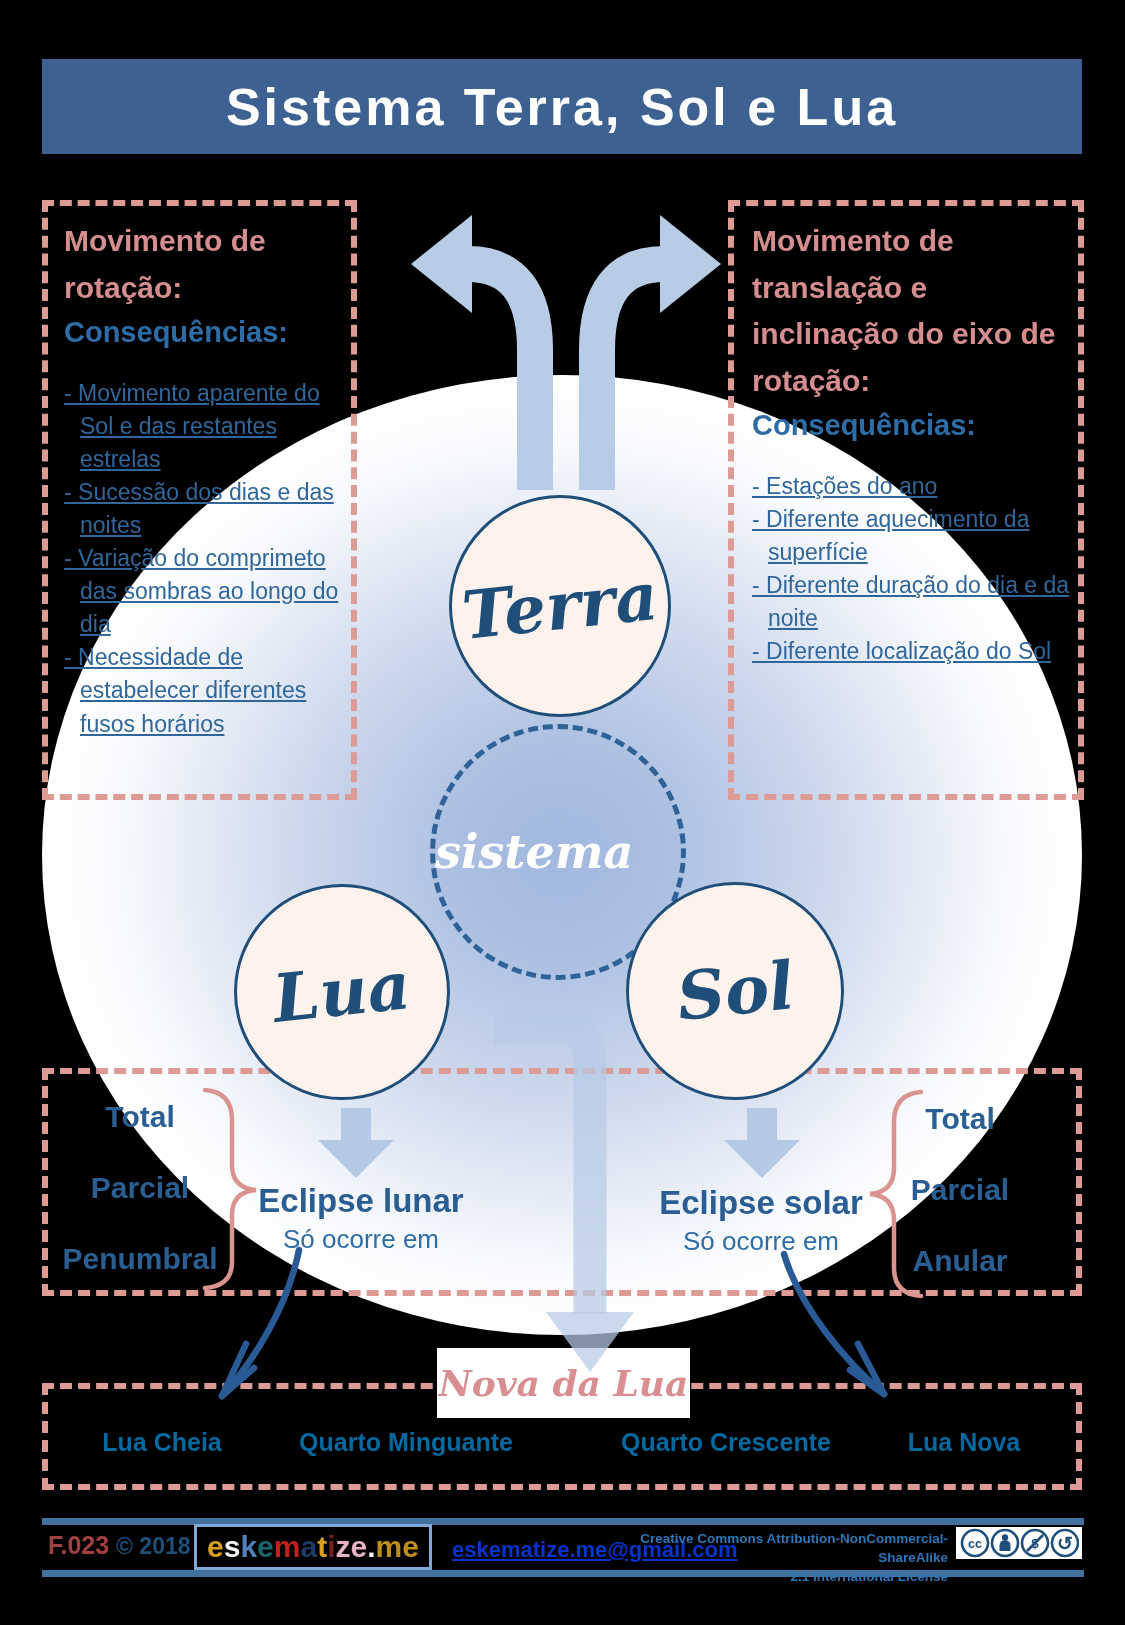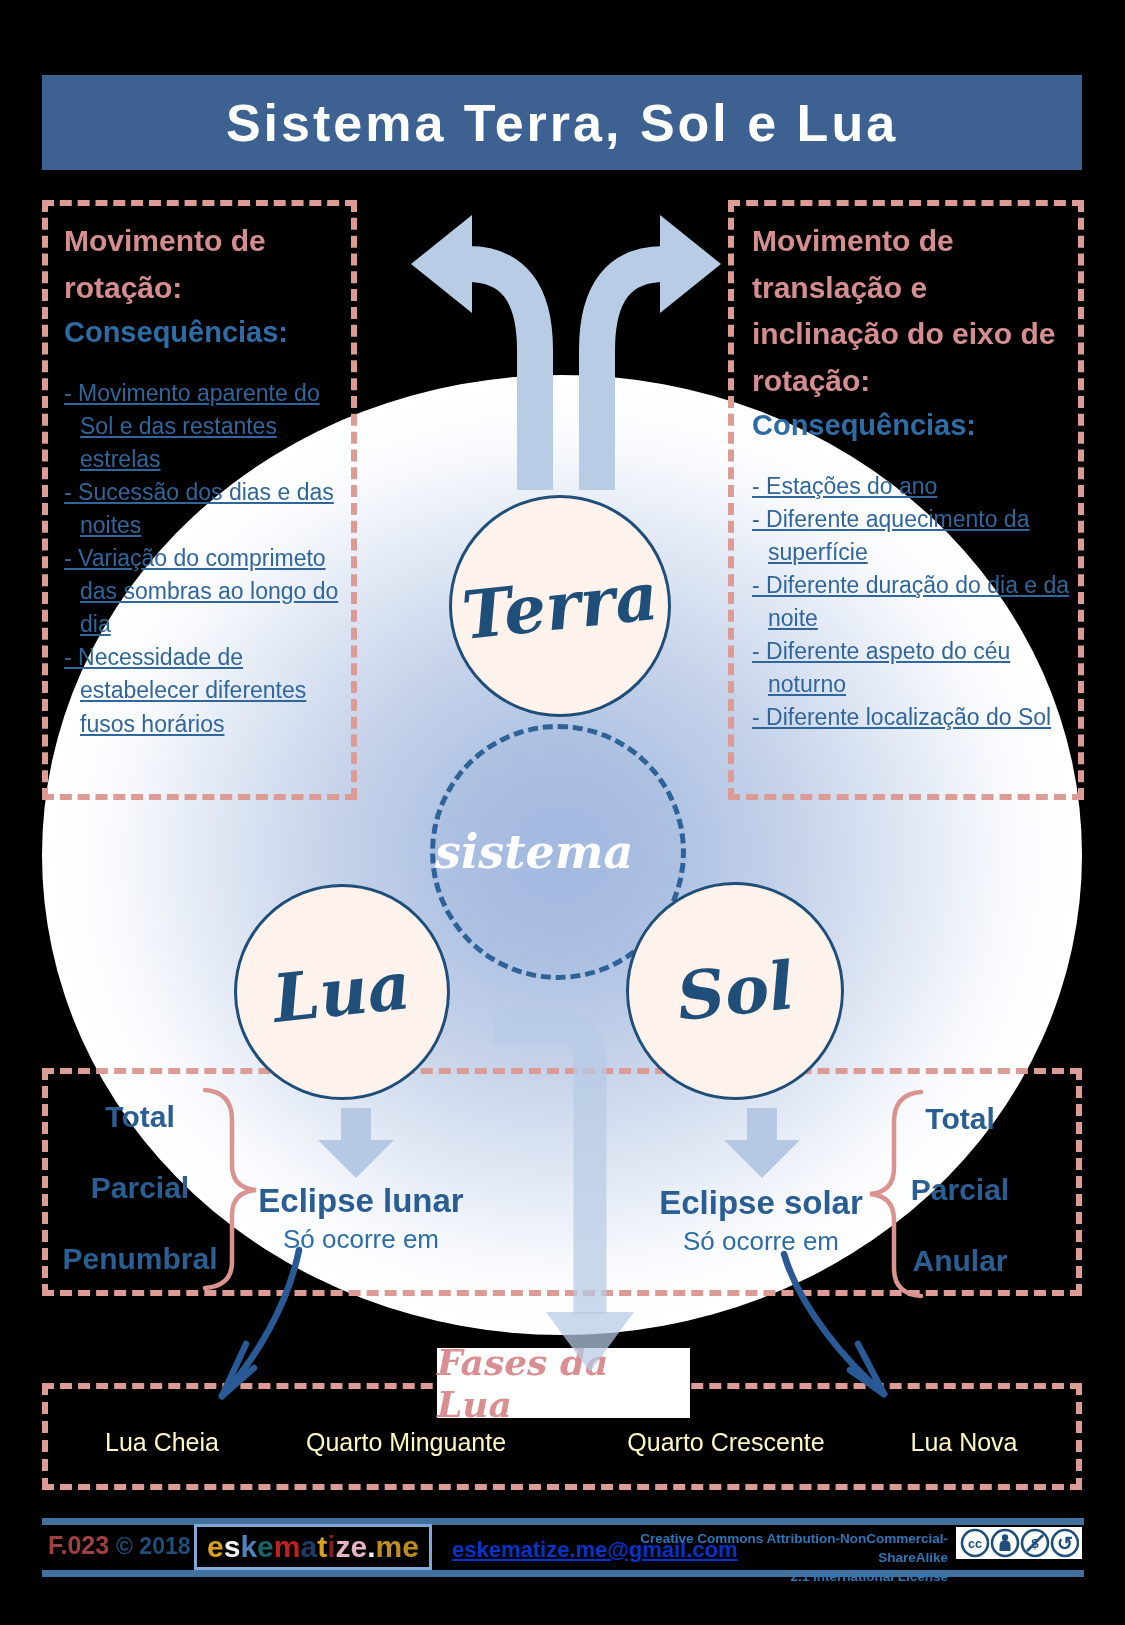--- a/index.html
+++ b/index.html
@@ -1,20 +1,20 @@
 <!DOCTYPE html>
 <html><head>
 <meta charset="utf-8">
 <style>
   html,body{margin:0;padding:0;background:#000;}
   #canvas{position:relative;width:1125px;height:1625px;background:#000;overflow:hidden;
           font-family:"Liberation Sans",sans-serif;}
 
   
-  .header-bar{position:absolute;left:42px;top:75px;width:1040px;height:95px;background:#3d6191;
+  .header-bar{position:absolute;left:42px;top:59px;width:1040px;height:95px;background:#3d6191;
               display:flex;align-items:center;justify-content:center;z-index:6;}
   .header-title{color:#fff;font-size:52px;font-weight:bold;letter-spacing:3px;}
 
   
   .big-ellipse{position:absolute;left:42px;top:375px;width:1040px;height:960px;border-radius:50%;
                background:radial-gradient(closest-side,#a6bce1 0%,#b0c3e4 22%,#c6d3ea 45%,#e2e9f5 68%,#f8fafd 86%,#ffffff 100%);
                z-index:1;}
 
   
   .dashed-box{position:absolute;border:6px dashed #dc9b95;z-index:3;box-sizing:border-box;}
@@ -56,22 +56,22 @@
   .eclipse-lunar-title{left:256px;top:1182px;width:210px;}
   .eclipse-solar-title{left:656px;top:1184px;width:210px;}
   .eclipse-note{position:absolute;z-index:5;font-size:26px;color:#2e6da6;text-align:center;}
   .eclipse-lunar-note{left:256px;top:1224px;width:210px;}
   .eclipse-solar-note{left:656px;top:1226px;width:210px;}
 
   
   .fases-box{position:absolute;left:437px;top:1348px;width:253px;height:70px;background:#fff;z-index:4;
              display:flex;align-items:center;justify-content:center;}
   .fases-label{font-family:"DejaVu Serif",serif;font-style:italic;font-weight:bold;color:#d98f92;font-size:36px;}
-  .phase-label{position:absolute;top:39px;transform:translateX(-50%);font-weight:normal;font-size:25px;
-               color:#fef9c3;white-space:nowrap;}
+  .phase-label{position:absolute;top:39px;transform:translateX(-50%);font-weight:bold;font-size:25px;
+               color:#0369a1;white-space:nowrap;}
   .phase-label-1{left:114px;} .phase-label-2{left:358px;} .phase-label-3{left:678px;} .phase-label-4{left:916px;}
 
   
   .footer-rule{position:absolute;left:42px;width:1042px;height:7px;background:#41719c;z-index:6;}
   .rule-top{top:1518px;} .rule-bottom{top:1570px;}
   .footer-code{position:absolute;left:48px;top:1531px;font-size:25px;font-weight:bold;color:#a04043;z-index:6;}
   .footer-copy{position:absolute;left:116px;top:1533px;font-size:23px;font-weight:bold;color:#1f4e79;z-index:6;}
   .logo-box{position:absolute;left:194px;top:1524px;height:40px;border:3px solid #7fa8d9;background:#000;
             display:flex;align-items:center;padding:0 10px;z-index:6;}
   .logo-box span{font-size:30px;font-weight:bold;line-height:1;}
@@ -113,21 +113,20 @@
   </div>
 
   <div class="dashed-box right-box"></div>
   <div class="box-inner" style="left:752px;top:218px;width:320px;">
     <div class="box-title">Movimento de translação e inclinação do eixo de rotação:</div>
     <div class="box-subtitle">Consequências:</div>
     <div class="box-list">
         <div class="li-item li-item-1">- Estações do ano</div>
         <div class="li-item li-item-2">- Diferente aquecimento da superfície</div>
         <div class="li-item li-item-3">- Diferente duração do dia e da noite</div>
-        <div class="li-item li-item-4">- Diferente aspeto do céu noturno</div>
         <div class="li-item li-item-5">- Diferente localização do Sol</div>
       </div>
   </div>
 
   <div class="sistema-circle">
     <div class="sistema-label">sistema</div>
   </div>
 
   <div class="planet terra-circle">
     <div class="script">Terra</div>
@@ -189,21 +188,21 @@
   <div class="dashed-box phases-box">
     <div>
         <div class="phase-label phase-label-1">Lua Cheia</div>
         <div class="phase-label phase-label-2">Quarto Minguante</div>
         <div class="phase-label phase-label-3">Quarto Crescente</div>
         <div class="phase-label phase-label-4">Lua Nova</div>
       </div>
   </div>
 
   <div class="fases-box">
-    <div class="fases-label">Fases da Lua</div>
+    <div class="fases-label">Nova da Lua</div>
   </div>
 
   <svg class="svg-overlay z6" viewBox="0 0 1125 1625">
     <g fill="none" stroke="rgba(183,202,228,0.72)">
       <path d="M494 1028 L560 1028 Q590 1028 590 1060 L590 1314" stroke-width="33"></path>
     </g>
     <polygon points="546,1312 634,1312 590,1372" fill="rgba(183,202,228,0.72)"></polygon>
   </svg>
 
   <div class="footer-rule rule-top"></div>

